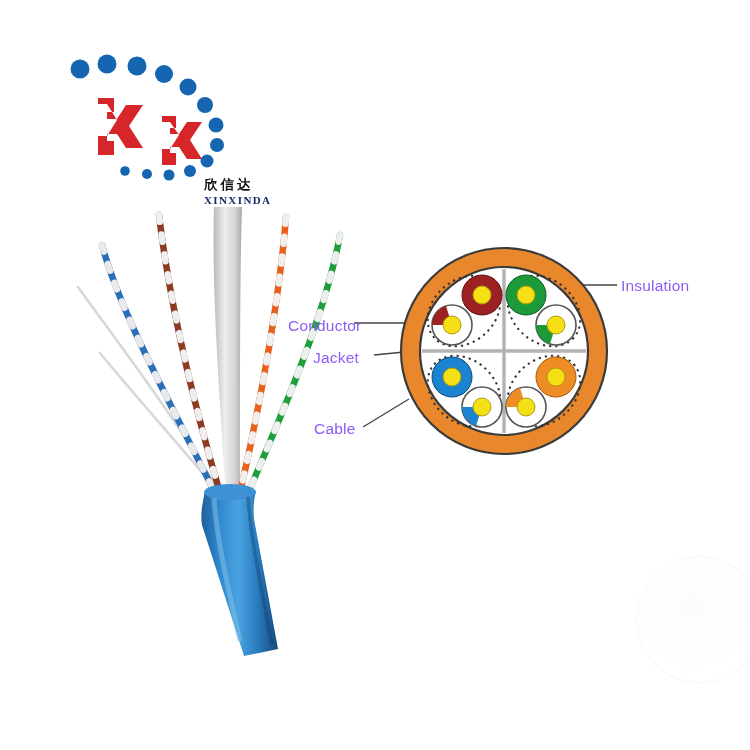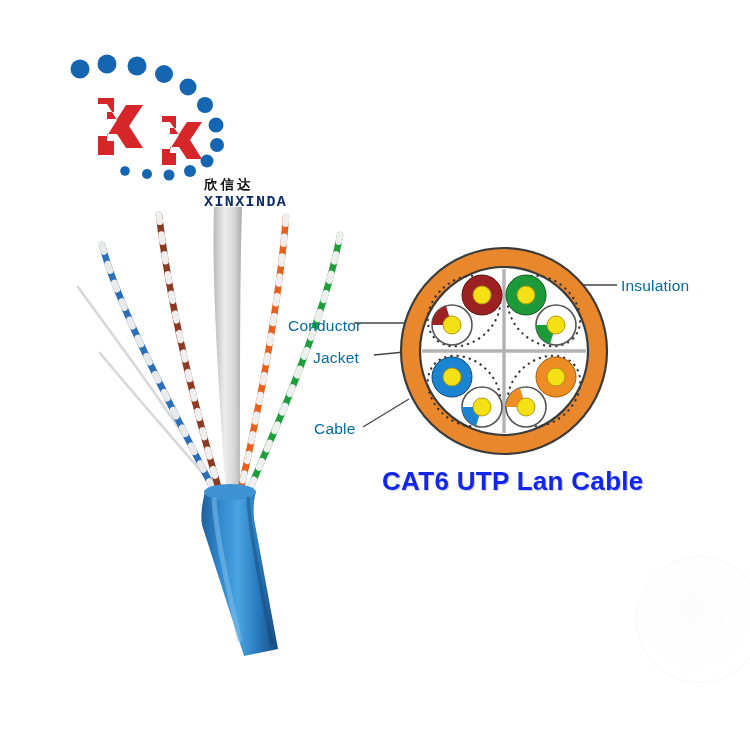--- a/index.html
+++ b/index.html
@@ -41,22 +41,22 @@
     font-size: 13.5px;
     font-weight: 700;
     color: #111111;
     letter-spacing: 3px;
     white-space: nowrap;
   }
   .logo-en {
     position: absolute;
     left: 138px;
     top: 148px;
-    font-family: Liberation Mono, monospace;
-    font-size: 15px;
+    font-family: Liberation Serif, serif;
+    font-size: 11px;
     font-weight: 700;
     color: #0f2d6b;
     letter-spacing: 1.4px;
     white-space: nowrap;
   }
 
   
   .cable-photo {
     position: absolute;
     left: 40px;
@@ -77,21 +77,21 @@
   .labels-layer {
     position: absolute;
     left: 0; top: 0;
     width: 750px; height: 750px;
     pointer-events: none;
   }
   .dlabel {
     position: absolute;
     font-family: "Liberation Sans", sans-serif;
     font-size: 15.5px;
-    color: #0369a1;
+    color: #8b5cf6;
     white-space: nowrap;
     letter-spacing: 0.2px;
   }
   .lbl-conductor { left: 264px; top: 301px; }
   .lbl-filler    { left: 289px; top: 333px; }
   .lbl-jacket    { left: 290px; top: 404px; }
   .lbl-insulation{ left: 597px; top: 261px; }
 
   .title {
     position: absolute;
@@ -282,17 +282,16 @@
     </svg>
   </div>
 
   <div class="labels-layer">
     <div class="dlabel lbl-conductor">Conductor</div>
     <div class="dlabel lbl-filler">Jacket</div>
     <div class="dlabel lbl-jacket">Cable</div>
     <div class="dlabel lbl-insulation">Insulation</div>
   </div>
 
-  <div class="title">CAT6  UTP Lan Cable</div>
 
   <div class="watermark"></div>
 
 </div>
 
 </body></html>

